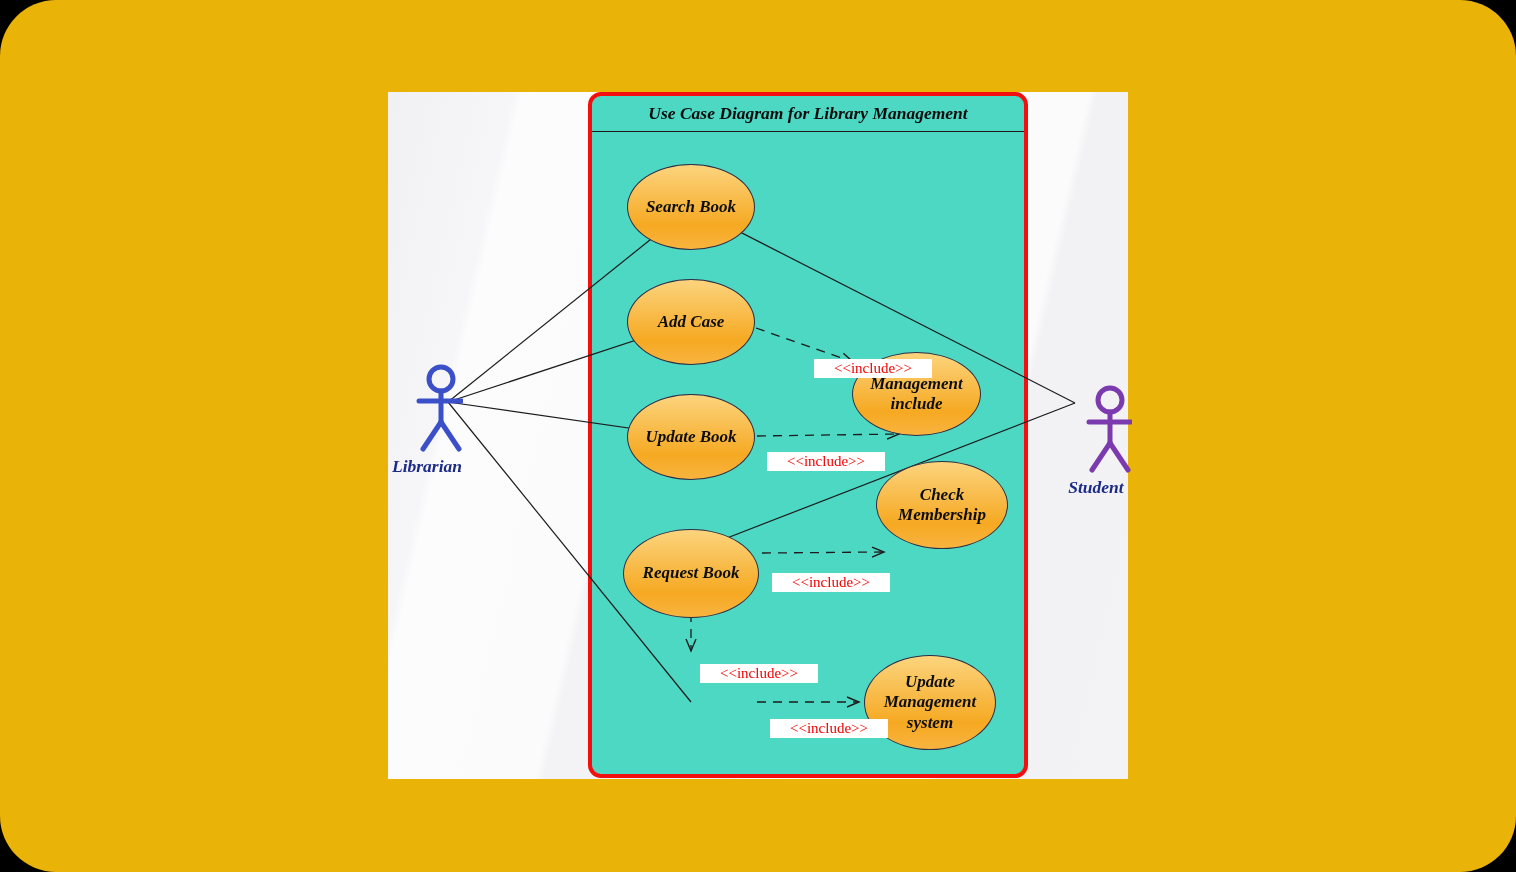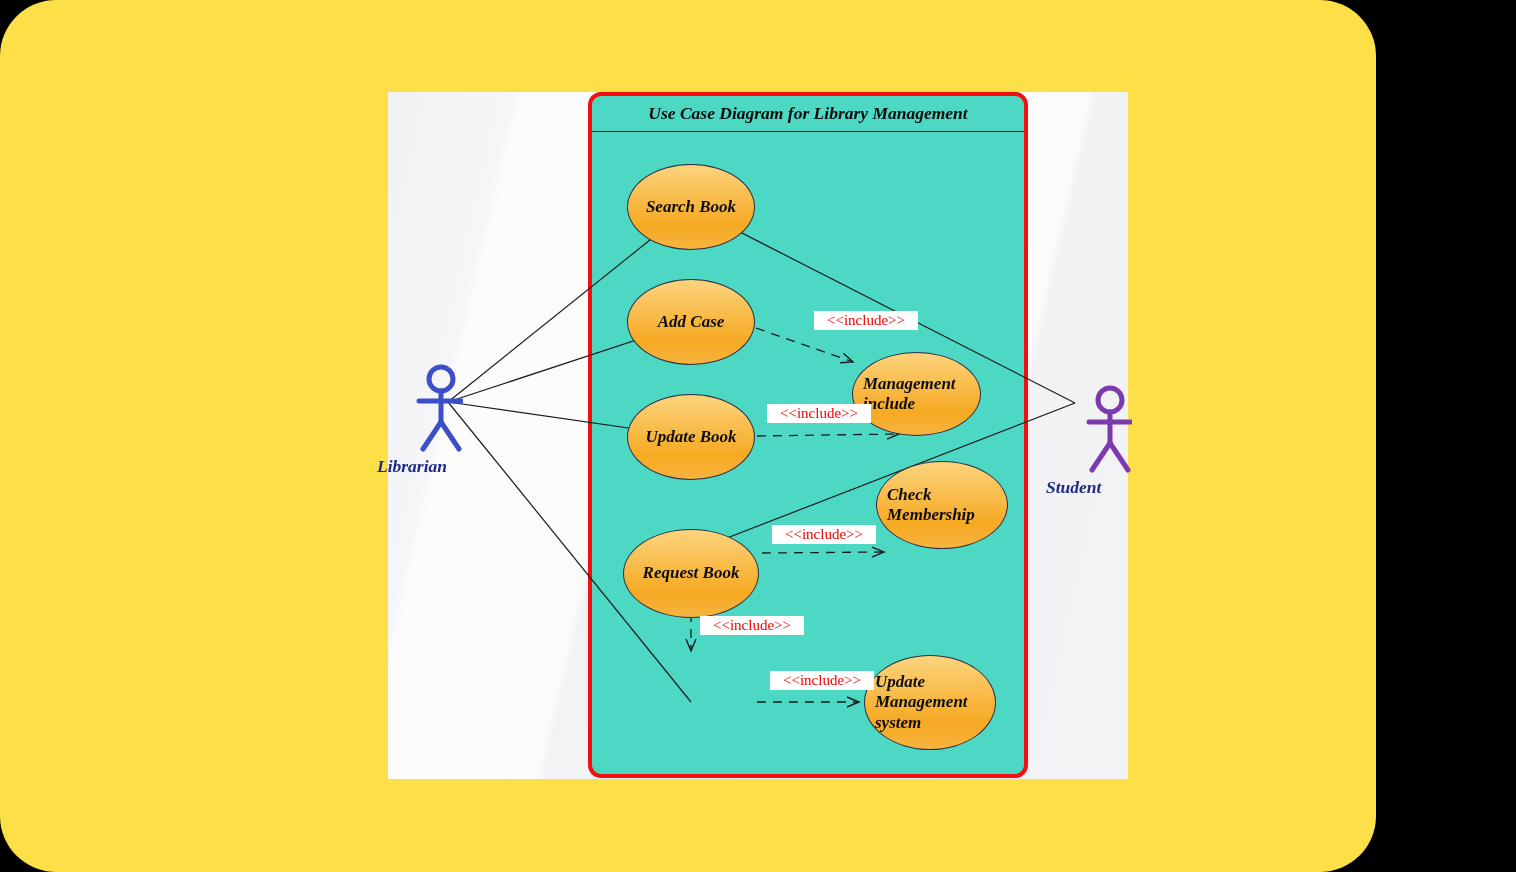--- a/index.html
+++ b/index.html
@@ -4,22 +4,22 @@
 <style>
   * { margin:0; padding:0; box-sizing:border-box; }
   html,body { width:1516px; height:872px; }
   body {
     background:#000;
     font-family:"Liberation Serif","DejaVu Serif",serif;
     position:relative;
     overflow:hidden;
   }
   .surface {
-    position:absolute; left:0; top:0; width:1376px; height:872px;
-    background:#fde047; border-radius:56px;
+    position:absolute; left:0; top:0; width:1516px; height:872px;
+    background:#eab308; border-radius:56px;
   }
   .canvas {
     position:absolute; left:388px; top:92px; width:740px; height:687px;
     background:linear-gradient(103deg,
       #f1f1f4 0%, #f6f6f8 14%, #fcfcfd 15%, #fbfbfc 34%,
       #f3f3f5 35%, #f4f4f6 56%, #fafafb 57%, #fbfbfc 78%,
       #f2f2f4 79%, #f3f3f5 100%);
     z-index:1;
   }
   .system-boundary {
@@ -31,46 +31,46 @@
     height:36px; line-height:35px; text-align:center;
     font-weight:bold; font-style:italic; font-size:17.5px; color:#0b0b0b;
     border-bottom:1.5px solid #1a1a1a;
   }
   svg.lines-layer {
     position:absolute; left:0; top:0; width:1516px; height:872px;
     z-index:3; pointer-events:none;
   }
   .use-case {
     position:absolute; z-index:4;
-    display:flex; align-items:center; justify-content:center; text-align:left;
+    display:flex; align-items:center; justify-content:center; text-align:center;
     border-radius:50%;
     background:linear-gradient(180deg,#FCD47D 0%,#F9C258 30%,#F6A922 72%,#F8B440 100%);
     border:1.7px solid #2e2e44;
     font-weight:bold; font-style:italic; font-size:17px; line-height:1.18; color:#0d0d0d;
     padding:4px 10px;
   }
   .uc-search  { left:627px; top:164px; width:128px; height:86px; }
   .uc-add     { left:627px; top:279px; width:128px; height:86px; }
   .uc-update  { left:627px; top:394px; width:128px; height:86px; }
   .uc-mgmt    { left:852px; top:352px; width:129px; height:84px; }
   .uc-request { left:623px; top:529px; width:136px; height:89px; }
   .uc-check   { left:876px; top:461px; width:132px; height:88px; }
   .uc-issue   { left:627px; top:658px; width:128px; height:88px; }
   .uc-updmgmt { left:864px; top:655px; width:132px; height:95px;font-style:italic; }
   .include-label {
     position:absolute; z-index:5;
     background:#ffffff; color:#F20000;
-    font-size:15px; padding:1px 13px; white-space:nowrap;
+    font-size:15px; padding:1px 20px; white-space:nowrap;margin-top:48px;
   }
   .inc-1 { left:814px; top:311px; }
   .inc-2 { left:767px; top:404px; }
   .inc-3 { left:772px; top:525px; }
   .inc-4 { left:700px; top:616px; }
   .inc-5 { left:770px; top:671px; }
-  .actor { position:absolute; z-index:4; width:100px; text-align:left; }
+  .actor { position:absolute; z-index:4; width:100px; text-align:center; }
   .actor-librarian { left:377px; top:362px; }
   .actor-student   { left:1046px; top:383px; }
   .actor svg { display:block; margin:0 auto; }
   .actor-label {
     margin-top:2px; font-weight:bold; font-style:italic;
     font-size:17.5px; color:#1c2b86;
   }
   .actor-student .actor-label { color:#1c2b86; }
 </style>
 </head>

